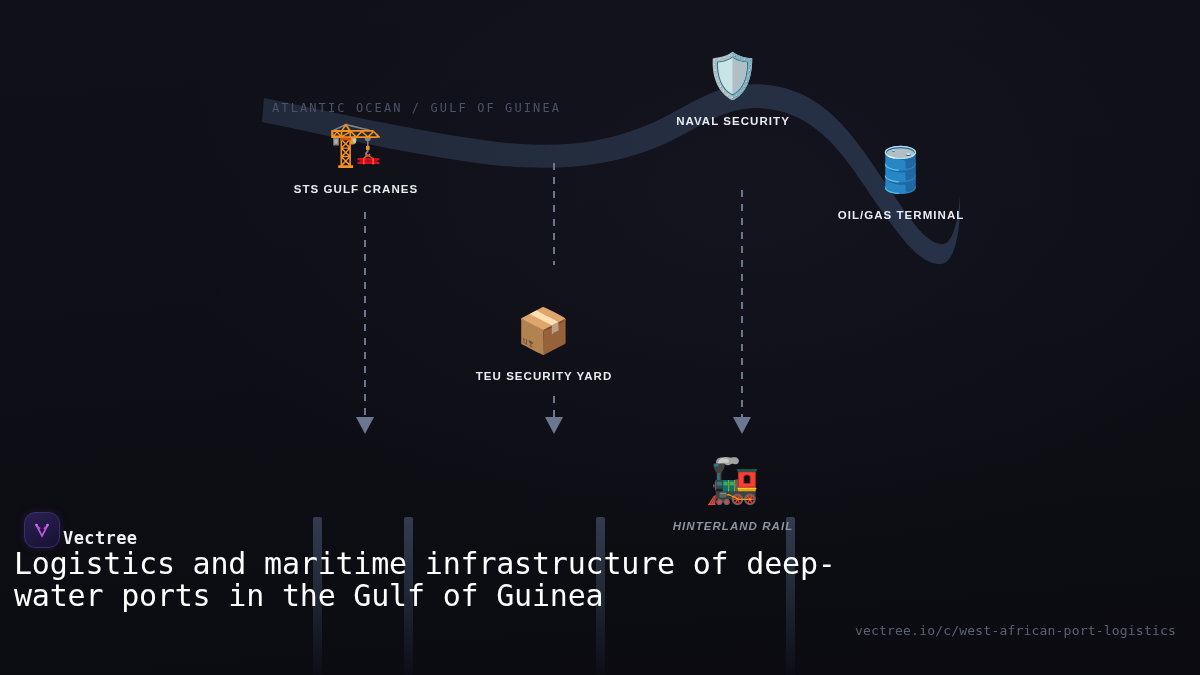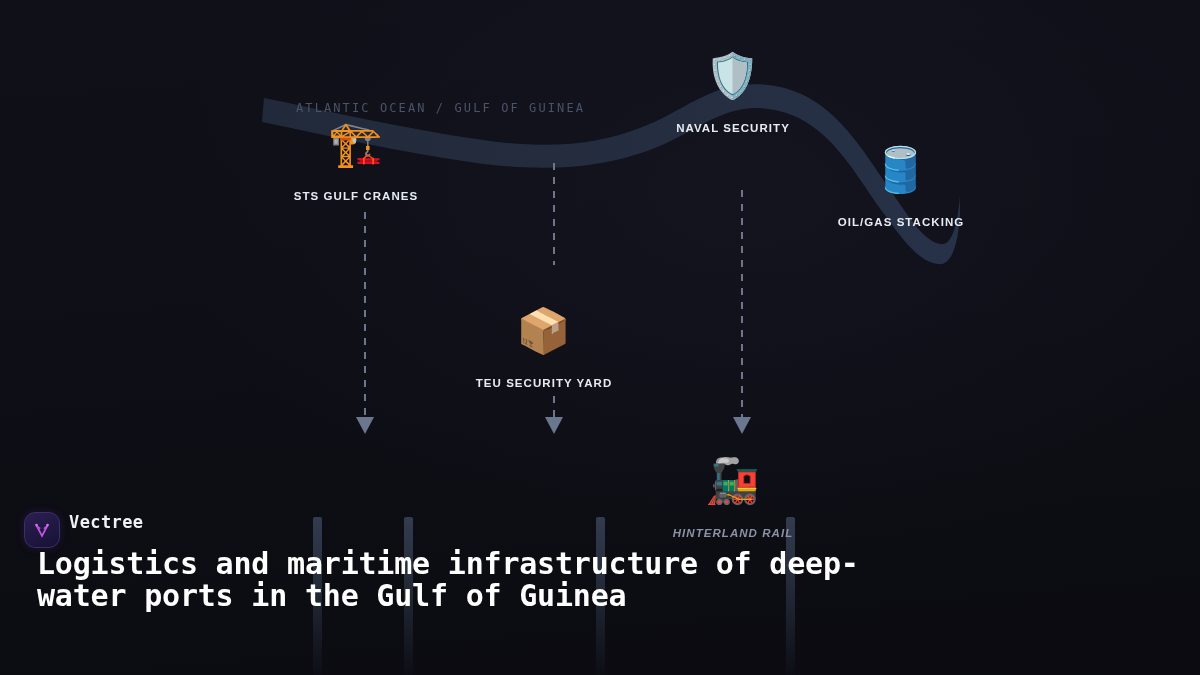--- a/index.html
+++ b/index.html
@@ -30,21 +30,20 @@
   
   .ocean-caption {
     position: absolute;
     left: 272px;
     top: 101px;
     font-family: "DejaVu Sans Mono", "Liberation Mono", monospace;
     font-size: 12px;
     letter-spacing: 2.1px;
     color: #4a5368;
     white-space: nowrap;
-    margin-left: 24px;
   }
 
   
   .dropbar {
     position: absolute;
     width: 9px;
     bottom: 0;
     background: linear-gradient(to bottom, #39445a 0%, #2b3445 35%, rgba(25,30,42,0.15) 100%);
     border-radius: 2px 2px 0 0;
     opacity: .85;
@@ -77,37 +76,37 @@
     white-space: nowrap;
   }
   .node .glyph {
     font-family: "DejaVu Sans", sans-serif;
     font-size: 44px;
     line-height: 52px;
     display: block;
   }
   .node .node-label {
     display: inline-block;
-    margin-top: 20px;
+    margin-top: 13px;
     font-family: "Liberation Sans", sans-serif;
     font-size: 11.5px;
     font-weight: bold;
     letter-spacing: 1.05px;
     color: #e7ebf2;
   }
   .node.dim .node-label { color: #8b93a4; font-style: italic; }
 
   
   .brand {
     position: absolute;
     left: 24px;
     top: 512px;
     display: flex;
-    align-items: flex-start;
-    gap: 9px;
+    align-items: flex-end;
+    gap: 3px;
   }
   .brand-mark {
     width: 34px; height: 34px;
     border-radius: 11px;
     background: linear-gradient(155deg, #2b1f52 0%, #1e1740 60%, #191233 100%);
     border: 1px solid #3b2e6b;
     display: flex;
     align-items: center;
     justify-content: center;
     box-shadow: 0 0 10px rgba(120,60,200,.18);
@@ -116,26 +115,26 @@
     font-family: "DejaVu Sans Mono", "Liberation Mono", monospace;
     font-size: 17px;
     font-weight: bold;
     color: #eef1f6;
     letter-spacing: .4px;
   }
 
   
   .headline {
     position: absolute;
-    left: 37px;
+    left: 14px;
     top: 548px;
     width: 830px;
     font-family: "DejaVu Sans Mono", "Liberation Mono", monospace;
     font-size: 30px;
-    font-weight: bold;
+    font-weight: normal;
     line-height: 32px;
     letter-spacing: -0.2px;
     color: #ffffff;
   }
 
   
   .footer-url {
     position: absolute;
     right: 24px;
     top: 623px;
@@ -201,21 +200,21 @@
     <span class="node-label">STS GULF CRANES</span>
   </div>
 
   <div class="node" style="left:733px;top:50px;">
     <span class="glyph">🛡️</span>
     <span class="node-label">NAVAL SECURITY</span>
   </div>
 
   <div class="node" style="left:901px;top:144px;">
     <span class="glyph">🛢️</span>
-    <span class="node-label">OIL/GAS STACKING</span>
+    <span class="node-label">OIL/GAS TERMINAL</span>
   </div>
 
   <div class="node" style="left:544px;top:305px;">
     <span class="glyph">📦</span>
     <span class="node-label">TEU SECURITY YARD</span>
   </div>
 
   <div class="node dim" style="left:733px;top:455px;">
     <span class="glyph">🚂</span>
     <span class="node-label">HINTERLAND RAIL</span>
@@ -233,14 +232,15 @@
         <circle cx="18.0" cy="6.6" r="1.5" fill="#d06ff0"></circle>
         <circle cx="9.2" cy="10.2" r="1.2" fill="#b44ad4"></circle>
         <circle cx="14.8" cy="10.2" r="1.2" fill="#b44ad4"></circle>
       </svg>
     </span>
     <span class="brand-name">Vectree</span>
   </div>
 
   <div class="headline">Logistics and maritime infrastructure of deep-water ports in the Gulf of Guinea</div>
 
+  <div class="footer-url">vectree.io/c/west-african-port-logistics</div>
 
 </div>
 
 </body></html>

